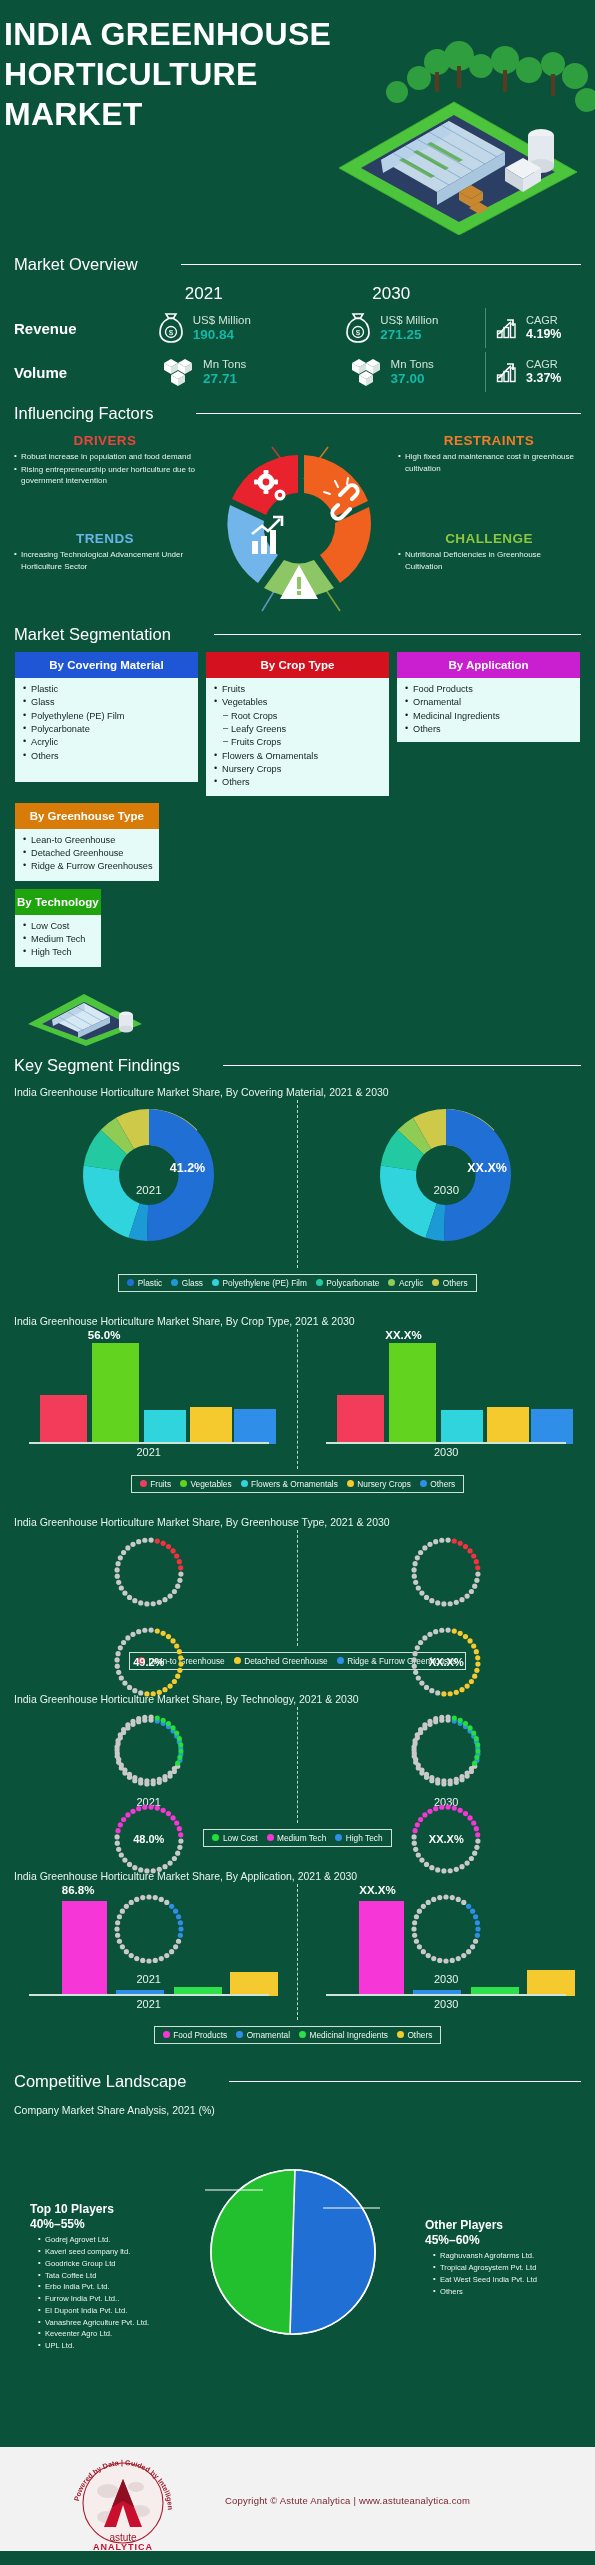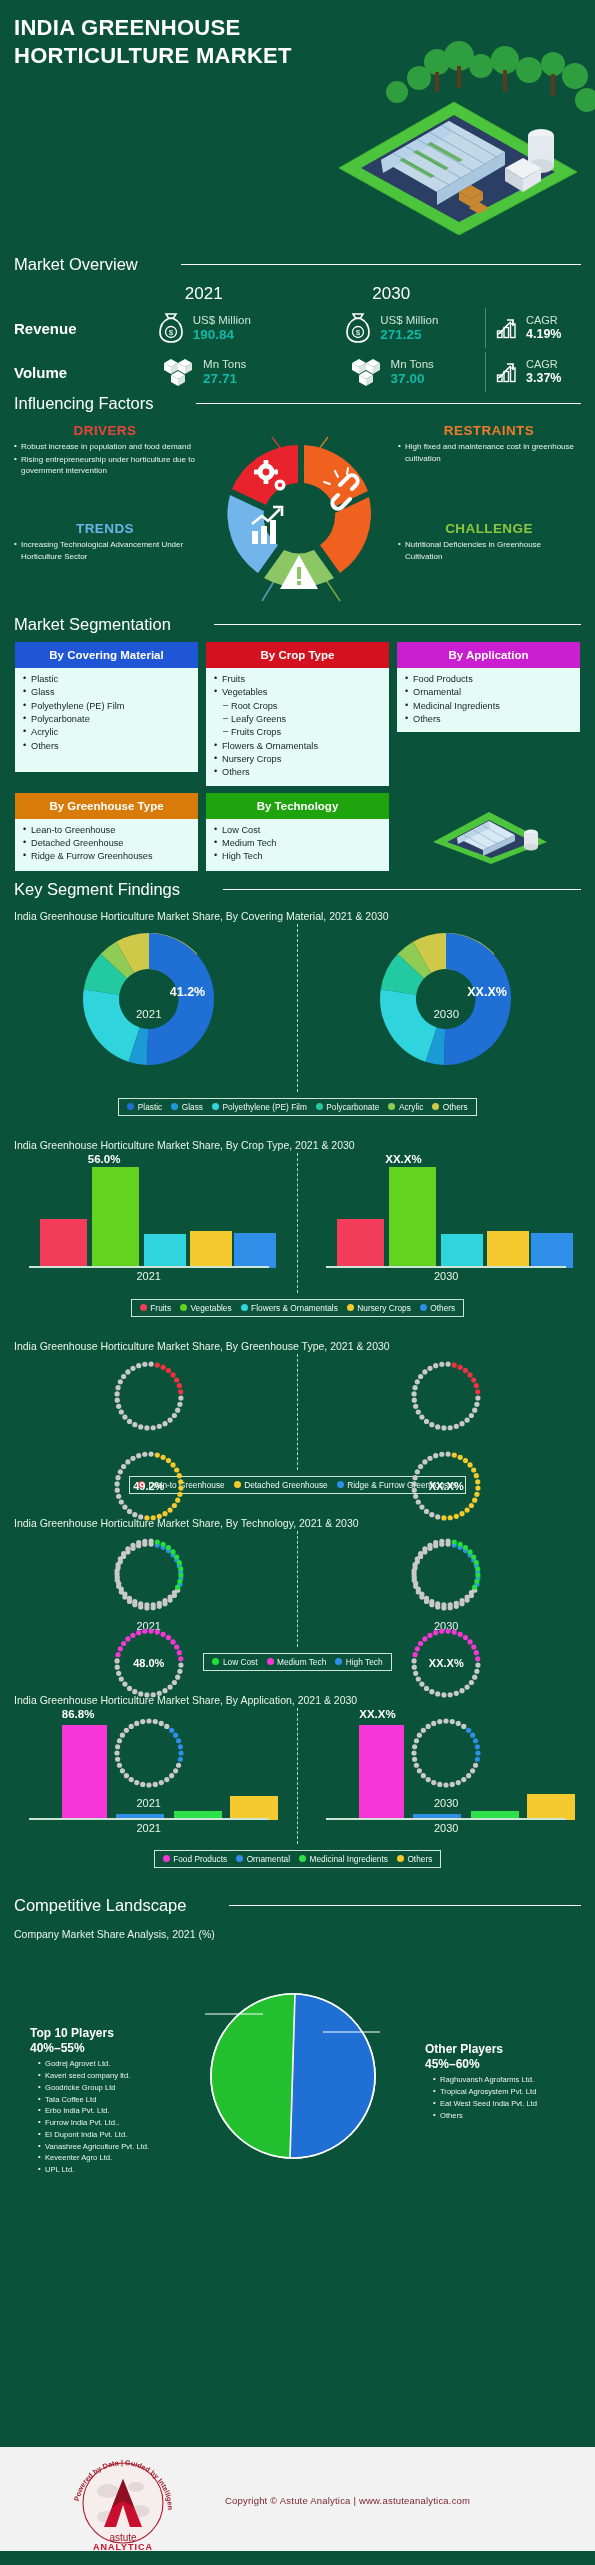--- a/index.html
+++ b/index.html
@@ -9,22 +9,22 @@
     background:#0a5239;
     width:595px; height:2565px;
     position:relative; overflow:hidden;
     color:#ffffff;
   }
   .page { position:relative; width:595px; height:2565px; background:#0a5239; }
 
   
   .hero { position:relative; height:255px; }
   .hero-title {
-    position:absolute; left:14px; top:14px;
-    font-size:22px; font-weight:bold; line-height:1.25;
+    position:absolute; left:4px; top:14px;
+    font-size:32px; font-weight:bold; line-height:1.25;
     letter-spacing:.3px; color:#ffffff; width:330px;
   }
   .hero-art { position:absolute; right:-4px; top:40px; width:290px; height:195px; }
 
   
   .sec { position:relative; display:flex; align-items:center; padding:0 14px; margin-bottom:4px;gap:35px; }
   .sec-title { font-size:16.5px; font-weight:400; color:#fff; white-space:nowrap; }
   .sec-rule { flex:1; height:1.5px; background:#ffffff; margin-left:8px; }
 
   
@@ -64,21 +64,21 @@
   .seg-head.blue { background:#1f56d6; }
   .seg-head.red { background:#d4111e; }
   .seg-head.magenta { background:#c91fd1; }
   .seg-head.orange { background:#d97b09; }
   .seg-head.green { background:#1fa40d; }
   .seg-body { background:#e4fbf7; padding:5px 6px 6px 8px; min-height:60px; }
   .seg-body li { list-style:none; font-size:9.2px; line-height:1.45; color:#15231c; position:relative; padding-left:8px; }
   .seg-body li:before { content:"\2022"; position:absolute; left:0; top:-1px; }
   .seg-body li.sub { padding-left:17px; }
   .seg-body li.sub:before { content:"\2013"; left:9px; }
-  .seg-row2 { display:flex; gap:6px; margin-top:5px; align-items:flex-start; }
+  .seg-row2 { display:flex; gap:6px; margin-top:5px; align-items:flex-start;flex-direction:column; }
   .seg-art { width:140px; height:74px; }
 
   
   .ksf { padding:2px 0 16px 0; }
   .chart-title { font-size:10.5px; color:#eaf4ef; padding:5px 0 2px 14px; }
   .chart-panel { position:relative; }
   .vdiv { position:absolute; left:297px; top:0; bottom:0; width:0; border-left:1.6px dashed #b8d6c9; }
   .two-up { display:flex; }
   .half { flex:1; display:flex; flex-direction:column; align-items:center; }
   .yr-label { font-size:11px; color:#e9f5ef; margin-top:2px; }
@@ -289,21 +289,21 @@
           <rect x="15.5" y="9" width="4.5" height="13.5" fill="none" stroke="#fff" stroke-width="1.4"></rect>
         </svg>
         <div class="mo-cagr-txt">
           <div class="mo-cagr-l">CAGR</div>
           <div class="mo-cagr-v">3.37%</div>
         </div>
       </div>
     </div>
   </div>
 
-  <div class="sec" style="">
+  <div class="sec" style="margin-top:10px">
     <div class="sec-title">Influencing Factors</div>
     <div class="sec-rule"></div>
   </div>
 
   <div class="inf">
 
     <div class="inf-block" style="left:14px; top:6px;">
       <div class="inf-h drivers" style="text-align:center">DRIVERS</div>
       <ul class="inf-ul">
         <li>Robust increase in population and food demand</li>

